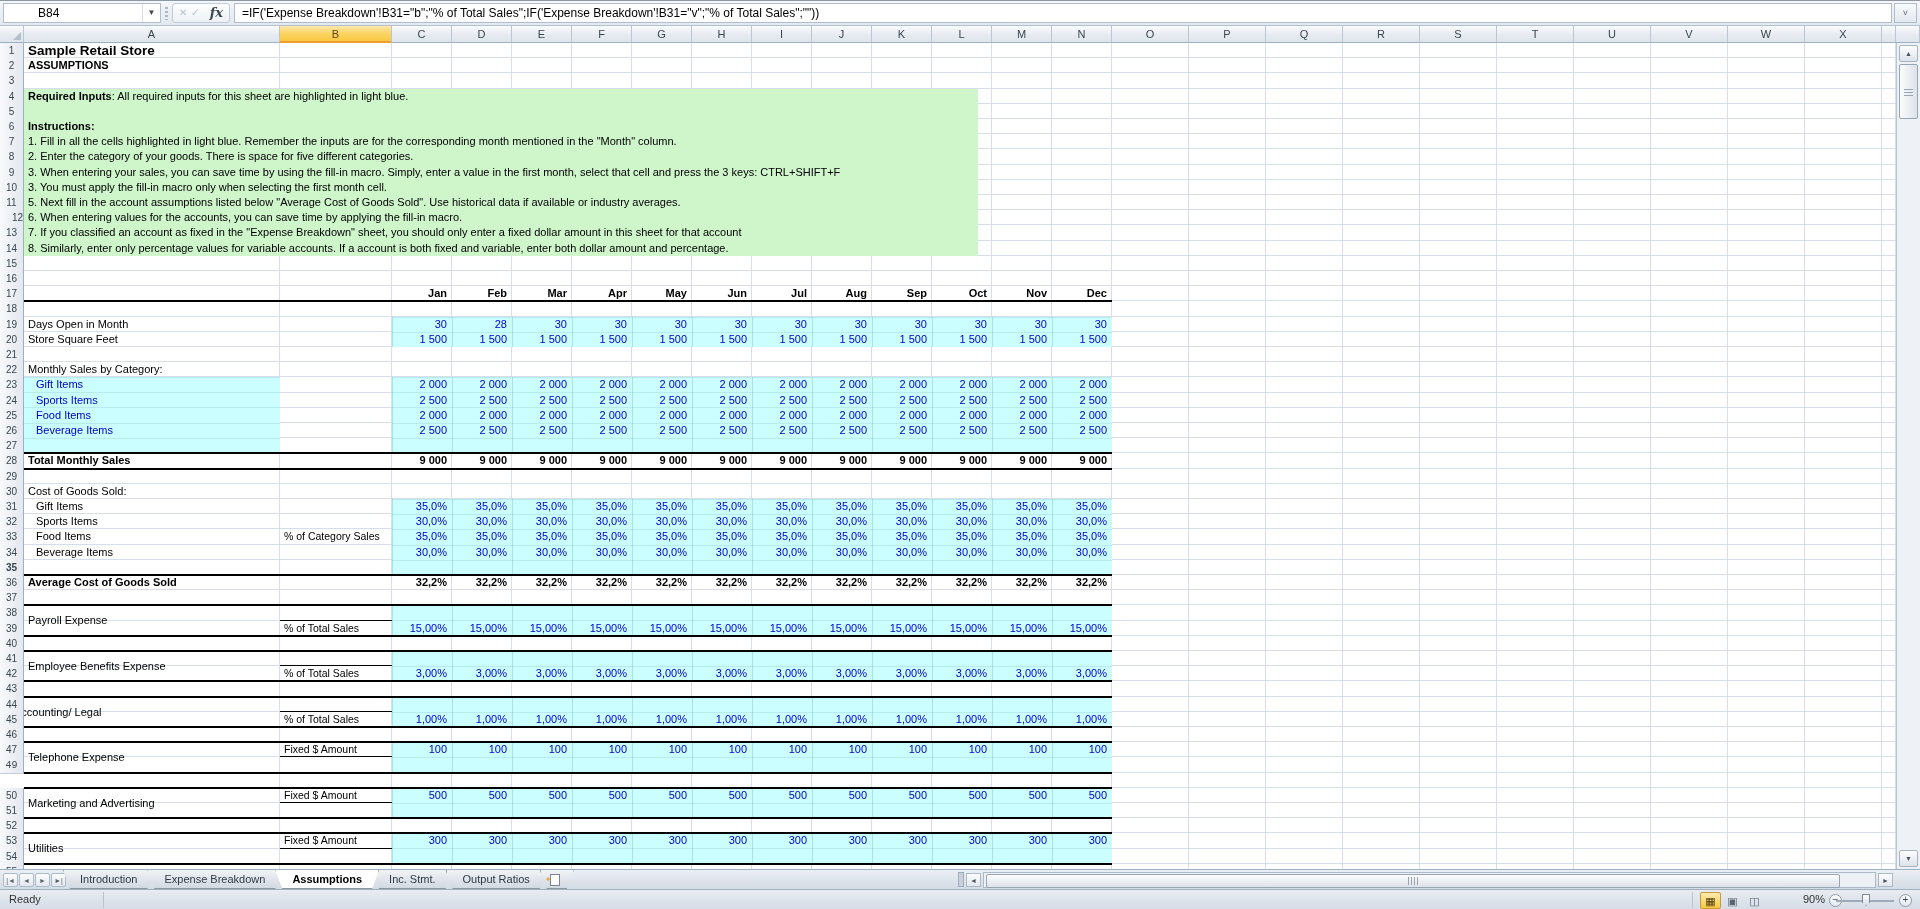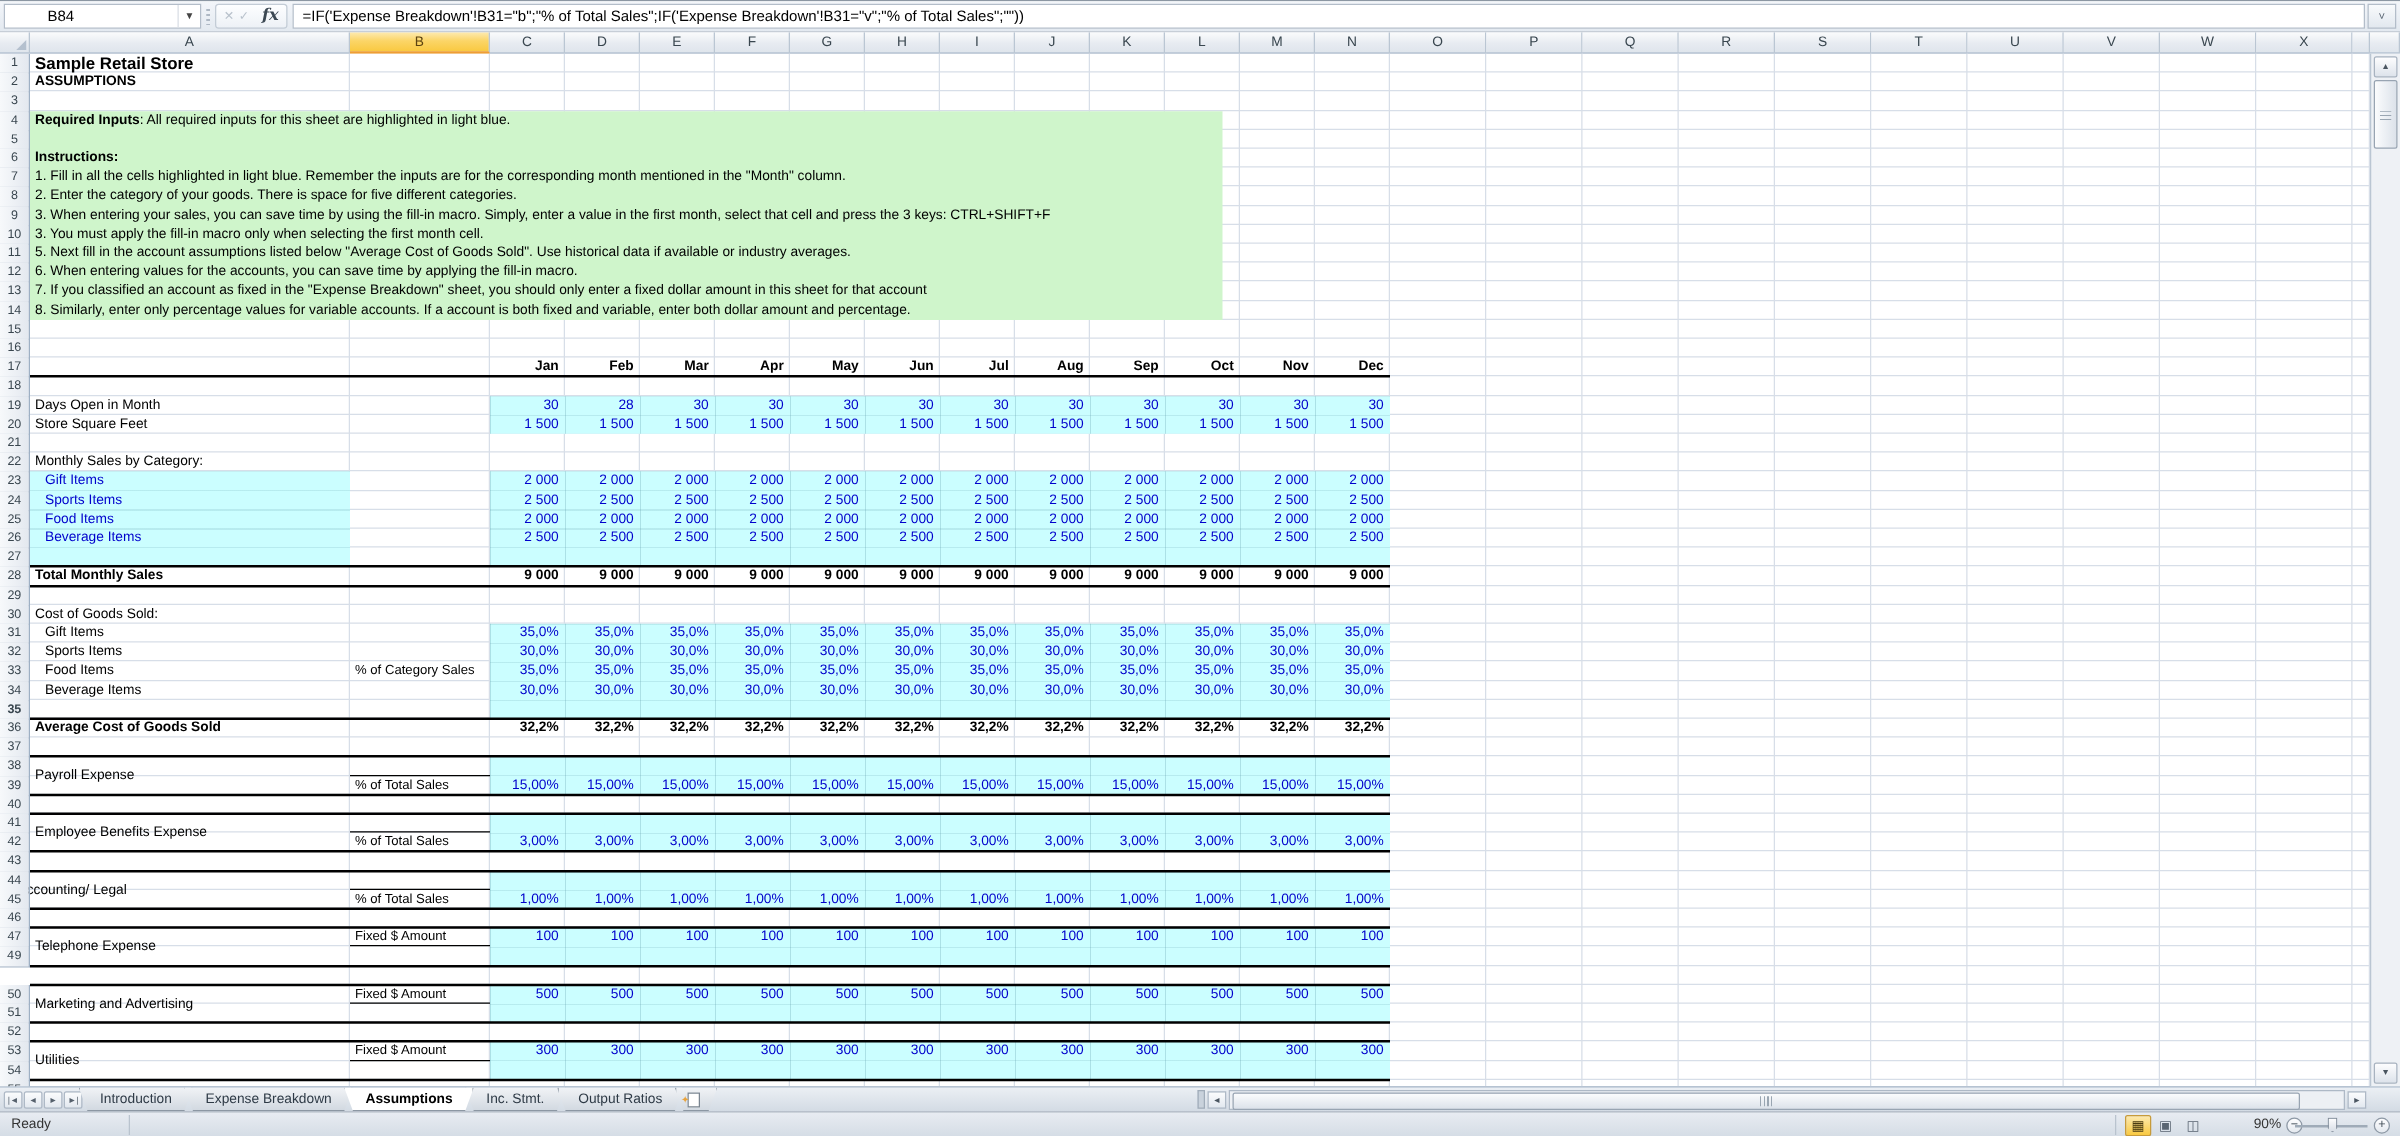--- a/index.html
+++ b/index.html
@@ -168,21 +168,21 @@
       <div class="rhdr" style="top: 15.2px; height: 16.2px; line-height: 15.2px;">2</div>
       <div class="rhdr" style="top: 30.4px; height: 16.2px; line-height: 15.2px;">3</div>
       <div class="rhdr" style="top: 45.6px; height: 16.2px; line-height: 15.2px;">4</div>
       <div class="rhdr" style="top: 60.8px; height: 16.2px; line-height: 15.2px;">5</div>
       <div class="rhdr" style="top: 76px; height: 16.2px; line-height: 15.2px;">6</div>
       <div class="rhdr" style="top: 91.2px; height: 16.2px; line-height: 15.2px;">7</div>
       <div class="rhdr" style="top: 106.4px; height: 16.2px; line-height: 15.2px;">8</div>
       <div class="rhdr" style="top: 121.6px; height: 16.2px; line-height: 15.2px;">9</div>
       <div class="rhdr" style="top: 136.8px; height: 16.2px; line-height: 15.2px;">10</div>
       <div class="rhdr" style="top: 152px; height: 16.2px; line-height: 15.2px;">11</div>
-      <div class="rhdr" style="top: 167.2px; height: 16.2px; line-height: 15.2px;">12</div>
+      <div class="rhdr" style="top: 167.2px; height: 16.2px; line-height: 15.2px; text-align: right;">12</div>
       <div class="rhdr" style="top: 182.4px; height: 16.2px; line-height: 15.2px;">13</div>
       <div class="rhdr" style="top: 197.6px; height: 16.2px; line-height: 15.2px;">14</div>
       <div class="rhdr" style="top: 212.8px; height: 16.2px; line-height: 15.2px;">15</div>
       <div class="rhdr" style="top: 228px; height: 16.2px; line-height: 15.2px;">16</div>
       <div class="rhdr" style="top: 243.2px; height: 16.2px; line-height: 15.2px;">17</div>
       <div class="rhdr" style="top: 258.4px; height: 16.2px; line-height: 15.2px;">18</div>
       <div class="rhdr" style="top: 273.6px; height: 16.2px; line-height: 15.2px;">19</div>
       <div class="rhdr" style="top: 288.8px; height: 16.2px; line-height: 15.2px;">20</div>
       <div class="rhdr" style="top: 304px; height: 16.2px; line-height: 15.2px;">21</div>
       <div class="rhdr" style="top: 319.2px; height: 16.2px; line-height: 15.2px;">22</div>

